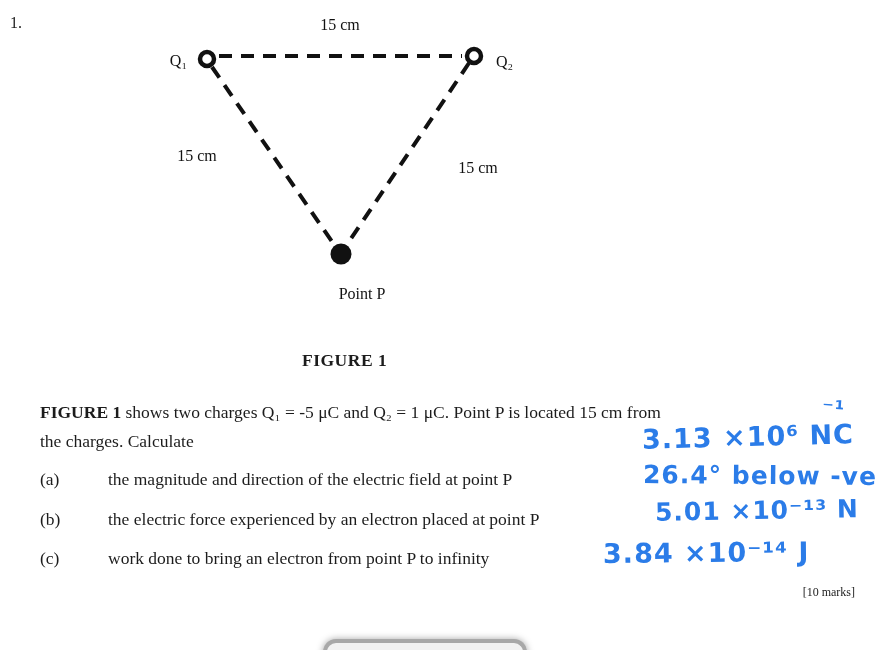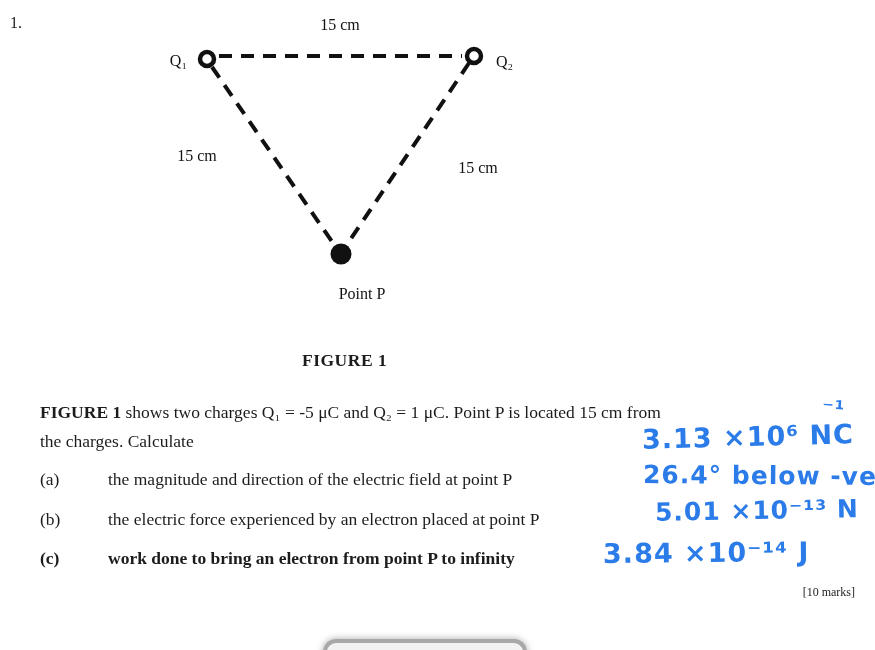--- a/index.html
+++ b/index.html
@@ -31,21 +31,21 @@
   .para-line .lead{font-weight:bold;}
   .line1{top:402px;}
   .line2{top:412px;margin-top:19px;}
   .part{
     position:absolute;left:40px;
     font-size:17.5px;white-space:nowrap;
   }
   .part .part-label{display:inline-block;width:68px;}
   .part-a{top:469px;}
   .part-b{top:509px;}
-  .part-c{top:548px;font-weight:bold;}
+  .part-c{top:548px;}
   .marks{
     position:absolute;right:20px;top:585px;
     font-size:12px;
   }
   .hw{
     position:absolute;
     font-family:"DejaVu Sans",sans-serif;
     font-weight:bold;
     color:#2b7ce8;
     white-space:nowrap;

